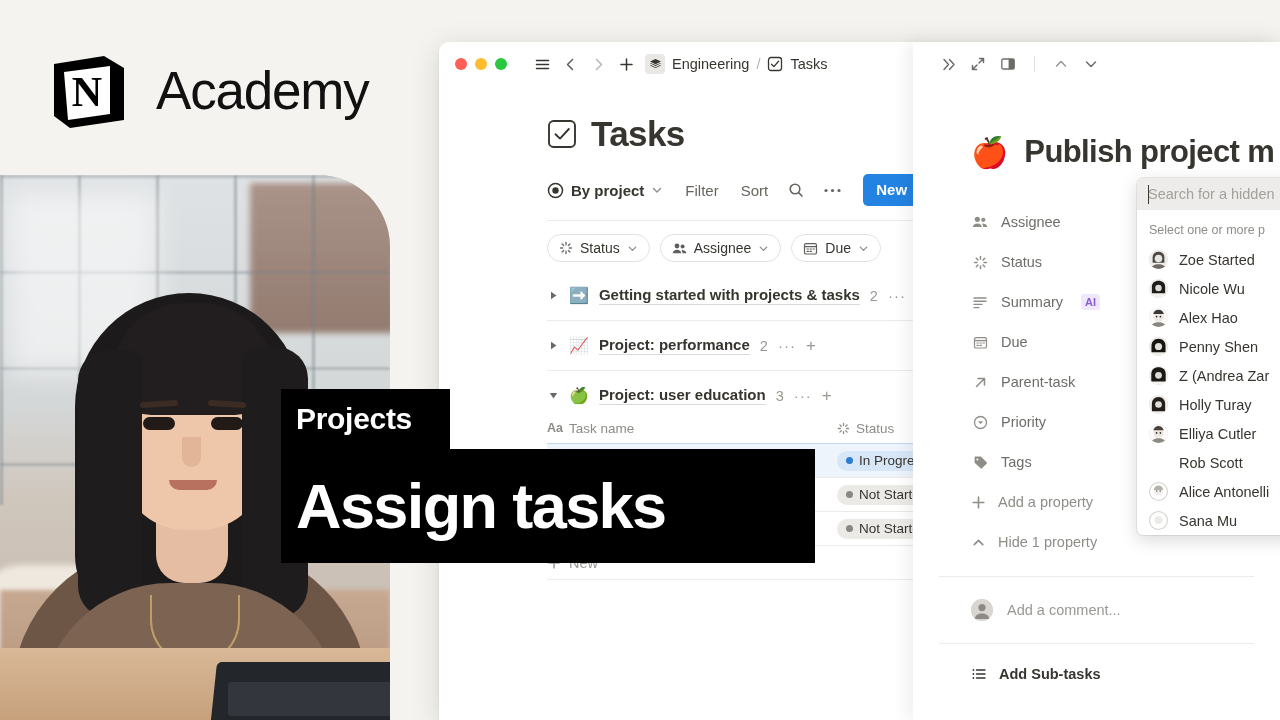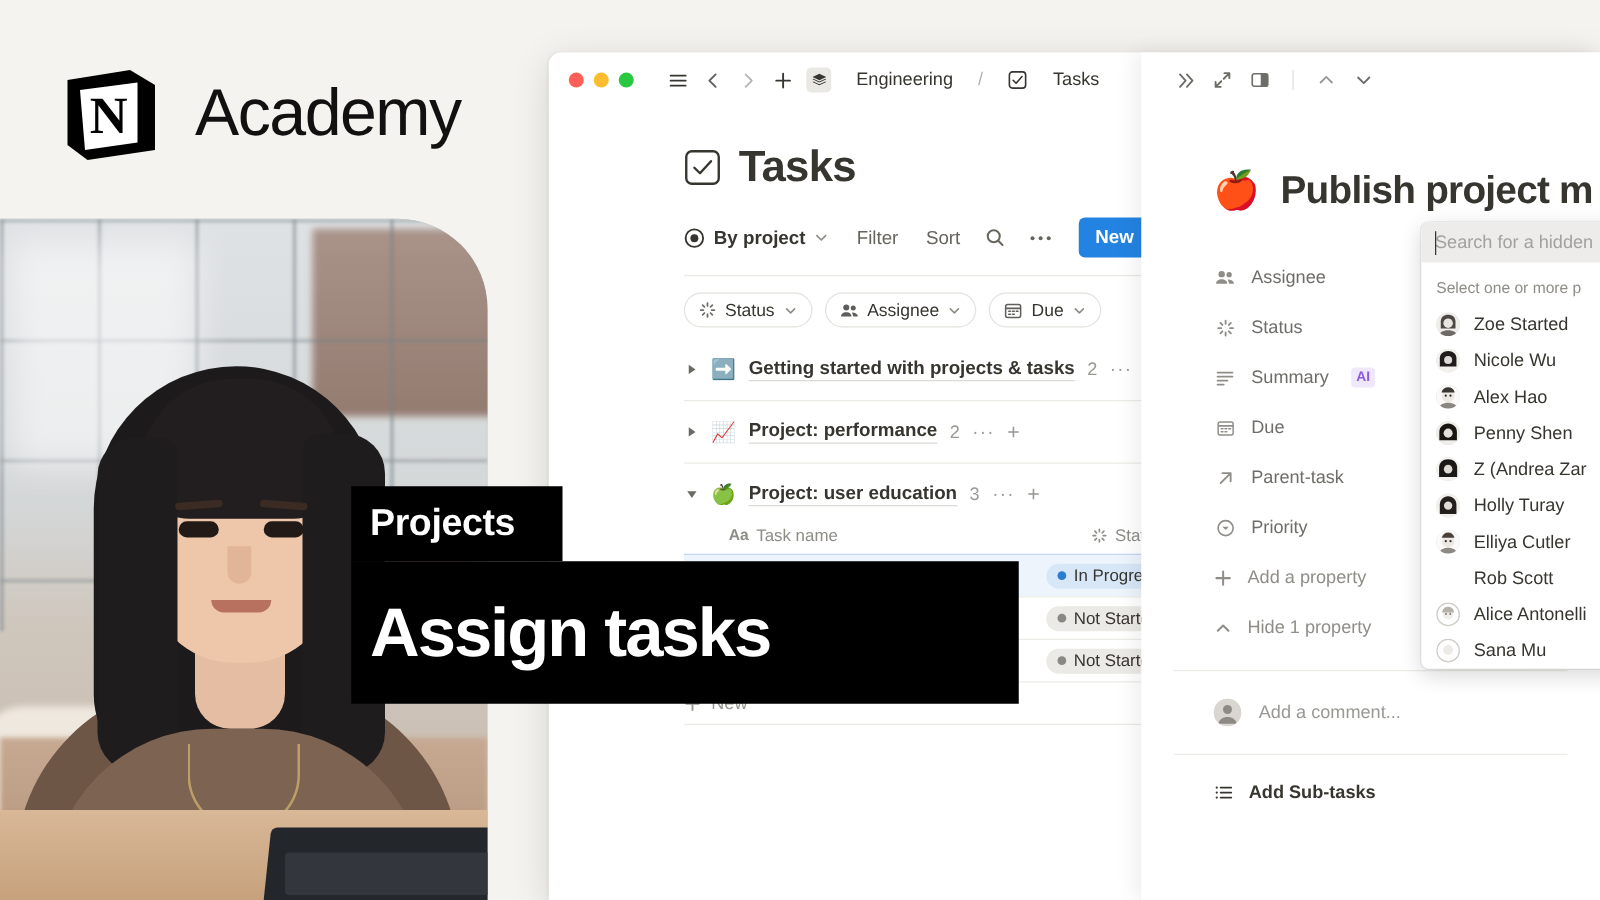--- a/index.html
+++ b/index.html
@@ -58,36 +58,36 @@
   .p-eyeR { position:absolute; left:211px; top:242px; width:32px; height:13px; background:#221a16; border-radius:9px; }
   .p-nose { position:absolute; left:182px; top:262px; width:19px; height:30px; background:#e0b194; border-radius:0 0 10px 10px; opacity:.85; }
   .p-mouth { position:absolute; left:169px; top:305px; width:48px; height:10px; background:#b9715f; border-radius:0 0 22px 22px; }
   .p-chain { position:absolute; left:150px; top:420px; width:90px; height:70px; border:2px solid #c9a96a; border-top:none; border-radius:0 0 46px 46px; opacity:.85; }
 
   
   .ov { position: absolute; background: #000; color: #fff; z-index: 40; }
   .ov-top { left: 281px; top: 389px; width: 169px; height: 60px; display:flex; align-items:center; }
   .ov-top span { font-size: 30px; font-weight: 700; padding-left: 15px; letter-spacing: -.3px; }
   .ov-bot { left: 281px; top: 449px; width: 534px; height: 114px; display:flex; align-items:center; }
-  .ov-bot span { font-size: 55px; font-weight: 700; padding-left: 15px; letter-spacing: -1.6px; }
+  .ov-bot span { font-size: 63px; font-weight: 700; padding-left: 15px; letter-spacing: -1.6px; }
 
   
   .win {
     position: absolute; left: 439px; top: 42px; width: 841px; height: 678px;
     background: #fff; border-radius: 10px 0 0 0;
     box-shadow: 0 6px 30px rgba(0,0,0,.13), 0 1px 3px rgba(0,0,0,.08);
     overflow: hidden;
   }
   .titlebar { height: 44px; display:flex; align-items:center; padding: 0 12px; gap: 0; background:#fff; }
   .lights { display:flex; gap: 8px; align-items:center; margin-left: 4px; }
   .lt { width:12px; height:12px; border-radius:50%; }
   .lt.r{background:#ff5f57;} .lt.y{background:#febc2e;} .lt.g{background:#28c840;}
   .tb-icons { display:flex; align-items:center; gap: 2px; margin-left: 22px; color:#5f5e5b; }
   .tb-btn { width:26px; height:26px; display:flex; align-items:center; justify-content:center; border-radius:4px; }
-  .crumb { display:flex; align-items:center; gap:20px; margin-left: 6px; font-size:14.5px; color:#37352f; }
+  .crumb { display:flex; align-items:center; gap:7px; margin-left: 6px; font-size:14.5px; color:#37352f; }
   .crumb-badge { width:20px; height:20px; border-radius:4px; background:#e9e8e5; display:flex; align-items:center; justify-content:center; }
   .crumb-sep { color:#b4b2ad; }
   .crumb-link { cursor:pointer; }
 
   
   .page { padding: 0 0 0 0; position: relative; }
   .page-title { display:flex; align-items:center; gap:14px; padding: 28px 0 0 108px; }
   .page-title .ptxt { font-size: 35px; font-weight: 700; color:#37352f; letter-spacing:-.6px; }
 
   .toolbar { display:flex; align-items:center; padding: 20px 0 0 108px; gap: 0; }
@@ -111,21 +111,21 @@
   .gname { font-size:15px; font-weight:600; color:#37352f; border-bottom:1px solid #dcdad6; padding-bottom:1px; }
   .gcount { font-size:14.5px; color:#9a9893; }
   .gdots { color:#9a9893; font-size:15px; letter-spacing:1px; }
   .gplus { color:#9a9893; font-size:17px; }
   .grow-sep { height:1px; background:#edebe7; margin: 9px 0 9px 0; }
 
   
   .tbl { margin-left: 108px; margin-top: 2px; }
   .thead { display:flex; align-items:center; height:30px; }
   .th { display:flex; align-items:center; gap:6px; font-size:13.5px; color:#8e8c87; }
-  .th.name { width: 290px; margin-left: 36px; }
+  .th.name { width: 290px; }
   .trow { display:flex; align-items:center; height:34px; border-top:1px solid #edebe7; }
   .trow.sel { background:#eef4fc; border-top-color:#c3d9f2; }
   .tc-name { width: 290px; }
   .pill { display:inline-flex; align-items:center; gap:6px; background:#eceae6; border-radius:11px; padding:2px 9px 3px; font-size:13.5px; color:#37352f; }
   .pill .dot { width:7px; height:7px; border-radius:50%; background:#8a8883; }
   .pill.blue { background:#d8e7f8; }
   .pill.blue .dot { background:#2b7cd3; }
   .newrow { display:flex; align-items:center; gap:8px; height:34px; border-top:1px solid #edebe7; color:#9a9893; font-size:14.5px; padding-left: 0; }
   .tbl-foot-sep { height:1px; background:#edebe7; margin-left:108px; }
   .completed { text-align:right; font-size:10.5px; letter-spacing:1.6px; color:#9a9893; padding: 12px 26px 0 0; }
@@ -553,20 +553,29 @@
       </div>
       <div class="prow">
         <span class="pic">
           <svg width="15" height="15" viewBox="0 0 15 15" fill="none" stroke="#8f8d88" stroke-width="1.3">
               <circle cx="7.5" cy="7.5" r="6"></circle>
               <path d="M5 6.3 L7.5 9 L10 6.3" fill="#8f8d88" stroke="none"></path>
             </svg>
         </span>
         <span>Priority</span>
       </div>
+      <div class="prow">
+        <span class="pic">
+          <svg width="15" height="15" viewBox="0 0 15 15" fill="#8f8d88">
+              <path d="M1.6 7.3V2.4c0-.5.4-.9.9-.9h4.9c.3 0 .5.1.7.3l5.5 5.5c.4.4.4 1 0 1.4l-4.6 4.6c-.4.4-1 .4-1.4 0L1.9 8c-.2-.2-.3-.4-.3-.7z"></path>
+              <circle cx="4.4" cy="4.4" r="1" fill="#fff"></circle>
+            </svg>
+        </span>
+        <span>Tags</span>
+      </div>
       <div class="addprop">
         <span class="pic">
           <svg width="15" height="15" viewBox="0 0 14 14" fill="none" stroke="#8f8d88" stroke-width="1.5" stroke-linecap="round">
               <path d="M7 2v10M2 7h10"></path>
             </svg>
         </span>
         <span>Add a property</span>
       </div>
       <div class="addprop">
         <span class="pic">

